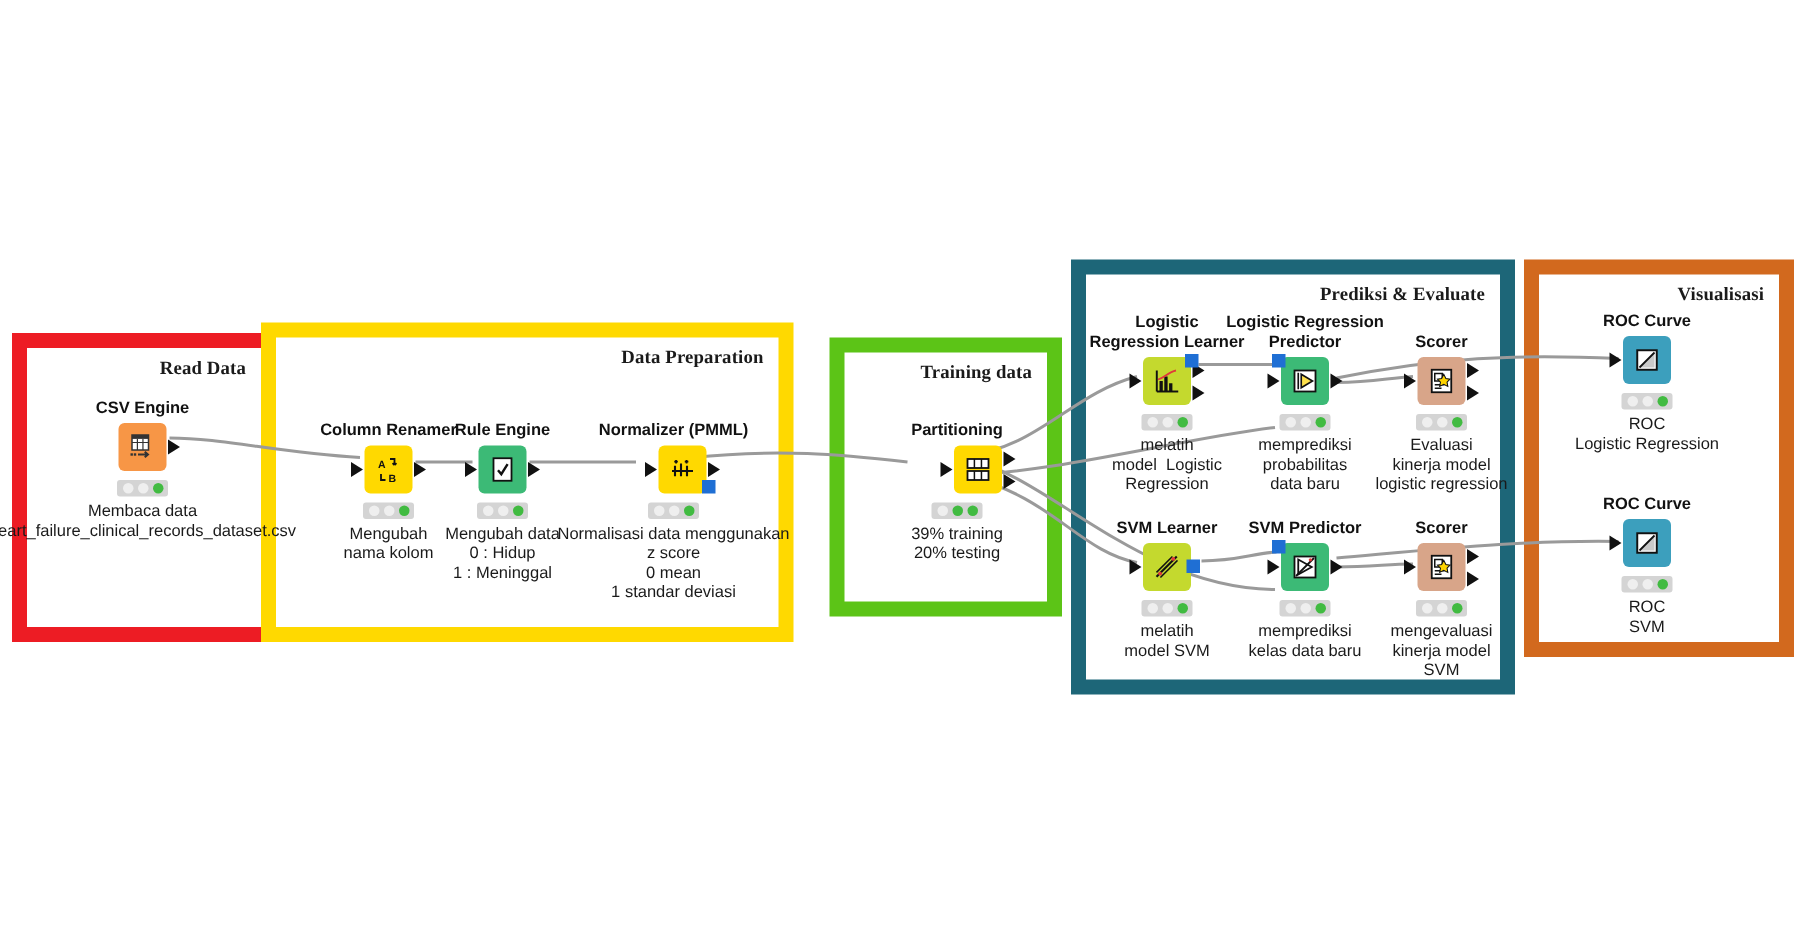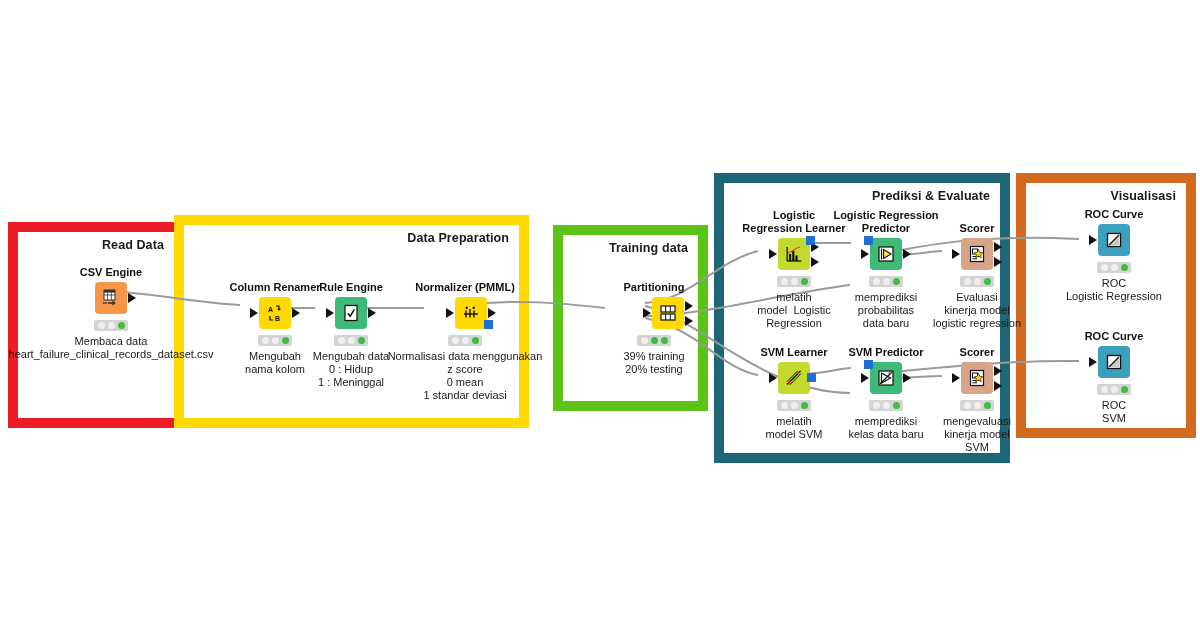--- a/index.html
+++ b/index.html
@@ -4,28 +4,28 @@
 <style>
   html,body{margin:0;padding:0;background:#ffffff;}
   body{width:1200px;height:630px;position:relative;overflow:hidden;
        font-family:"Liberation Sans","DejaVu Sans",sans-serif;}
 
   #canvas{position:absolute;left:0;top:0;width:1200px;height:630px;}
 
   
   .frame{position:absolute;box-sizing:border-box;background:#ffffff;}
   .frame-title{position:absolute;right:10px;top:6px;font-size:12.5px;font-weight:bold;
-               color:#1a1a1a;letter-spacing:.1px;white-space:nowrap;}
+               color:#1a1a1a;letter-spacing:.1px;white-space:nowrap;font-family:Liberation Serif, serif;}
 
   
   #wires{position:absolute;left:0;top:0;width:1200px;height:630px;pointer-events:none;}
   #wires path{fill:none;stroke:#9a9a9a;stroke-width:2;}
 
   
-  .node{position:absolute;margin-left:16px;}
+  .node{position:absolute;}
   .node-title{position:absolute;left:50%;transform:translateX(-50%);
               bottom:100%;margin-bottom:4px;font-size:11px;font-weight:bold;color:#111;
               text-align:center;white-space:pre;line-height:12.5px;}
   .node-box{position:relative;width:32px;height:32px;border-radius:4px;
             display:flex;align-items:center;justify-content:center;}
   .node-status{position:absolute;left:50%;transform:translateX(-50%);top:38px;
                width:34px;height:11px;background:#d4d4d4;border-radius:2px;
                display:flex;align-items:center;justify-content:space-around;padding:0 2px;
                box-sizing:border-box;}
   .dot{width:7px;height:7px;border-radius:50%;background:#efefef;}

